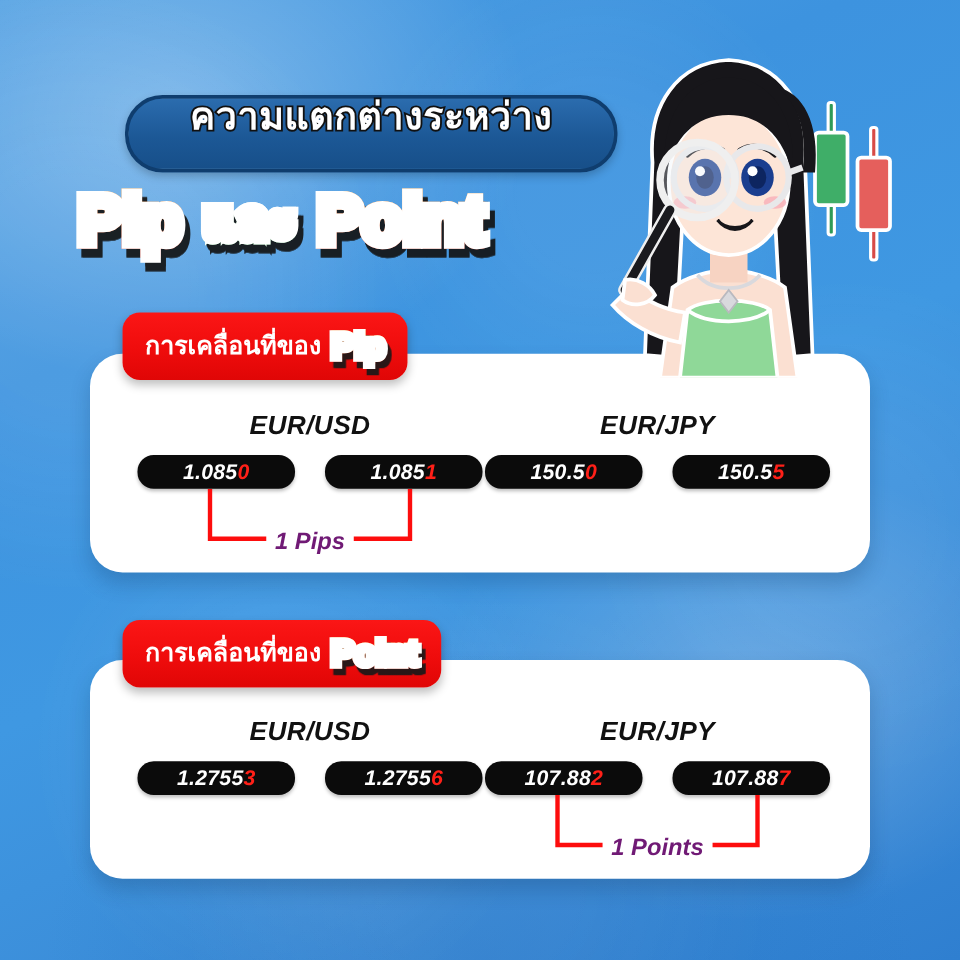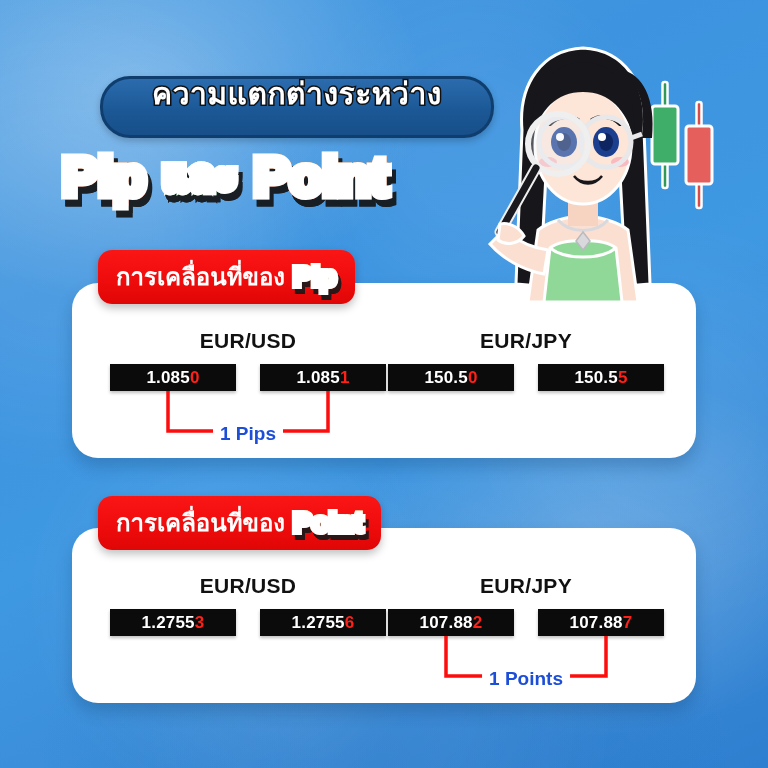--- a/index.html
+++ b/index.html
@@ -137,21 +137,21 @@
     box-shadow: 0 4px 8px rgba(0,0,0,0.25);
     display: flex;
     align-items: center;
     padding: 0 18px;
     gap: 8px;
     z-index: 7;
   }
   .ribbon-pip   { left: 98px; top: 250px; }
   .ribbon-point { left: 98px; top: 496px; }
   .ribbon-text {
-    font-size: 24px;
+    font-size: 20px;
     font-weight: 700;
     color: #ffffff;
     line-height: 1;
     white-space: nowrap;
   }
   .ribbon-badge {
     position: relative;
     font-size: 28px;
     font-weight: 700;
     line-height: 1;
@@ -163,39 +163,40 @@
     -webkit-text-stroke: 6px #ffffff;
     paint-order: stroke fill;
     filter: drop-shadow(3px 5px 0 rgba(25,25,25,0.92));
   }
 
   
   .pair {
     position: absolute;
     width: 276px;
     z-index: 3;
+    font-style: italic;
   }
   .pair-label {
     text-align: center;
     font-size: 21px;
     font-weight: 700;
     color: #111111;
     letter-spacing: .3px;
     margin: 0;
     line-height: 1;
   }
   .chips {
     display: flex;
     justify-content: space-between;
     margin-top: 13px;
   }
   .chip {
     width: 126px;
     height: 27px;
-    border-radius: 0;
+    border-radius: 13px;
     background: #0b0b0b;
     display: flex;
     align-items: center;
     justify-content: center;
     color: #ffffff;
     font-size: 17px;
     font-weight: 700;
     letter-spacing: .2px;
     box-shadow: 0 2px 3px rgba(0,0,0,0.25);
   }
@@ -207,21 +208,21 @@
     height: 52px;
     margin-top: 0;
   }
   .amount {
     position: absolute;
     left: 50%;
     bottom: 0;
     transform: translateX(-50%);
     font-size: 19px;
     font-weight: 700;
-    color: #1d4ed8;
+    color: #701a75;
     white-space: nowrap;
     line-height: 1;
     background: #ffffff;
     padding: 0 7px;
     z-index: 2;
   }
 
   .pair-a { left: 110px; }
   .pair-b { left: 388px; }
   .pair-row-pip   { top: 330px; }

